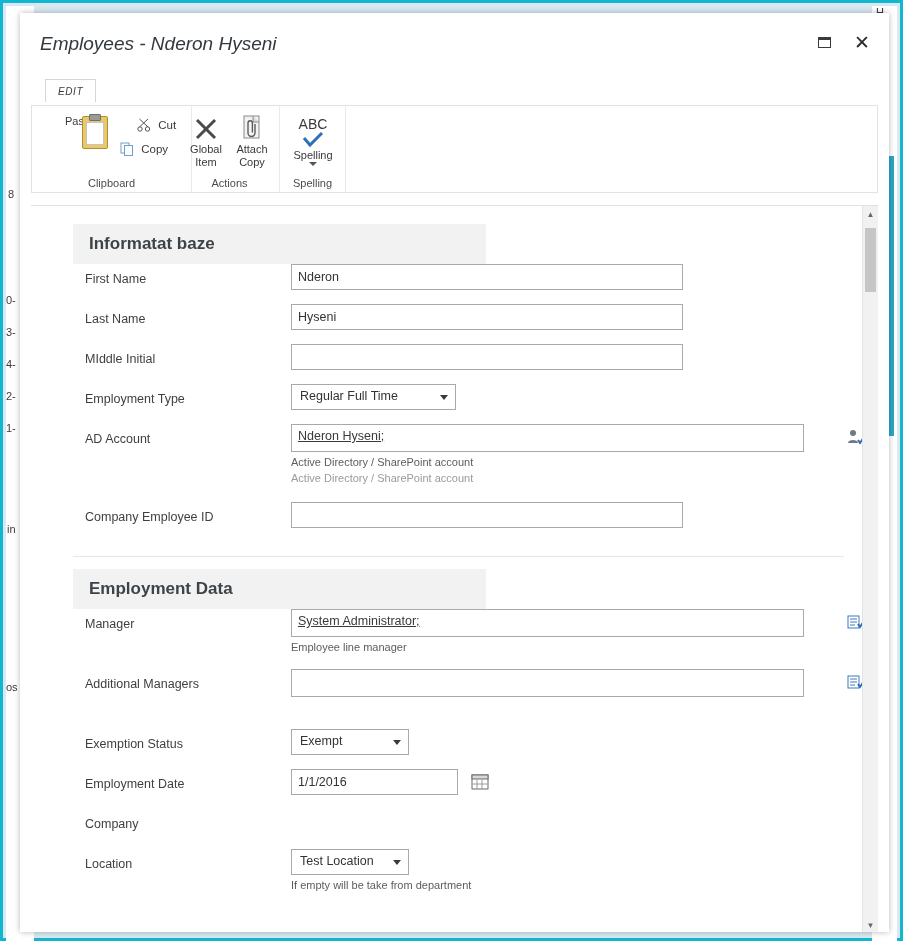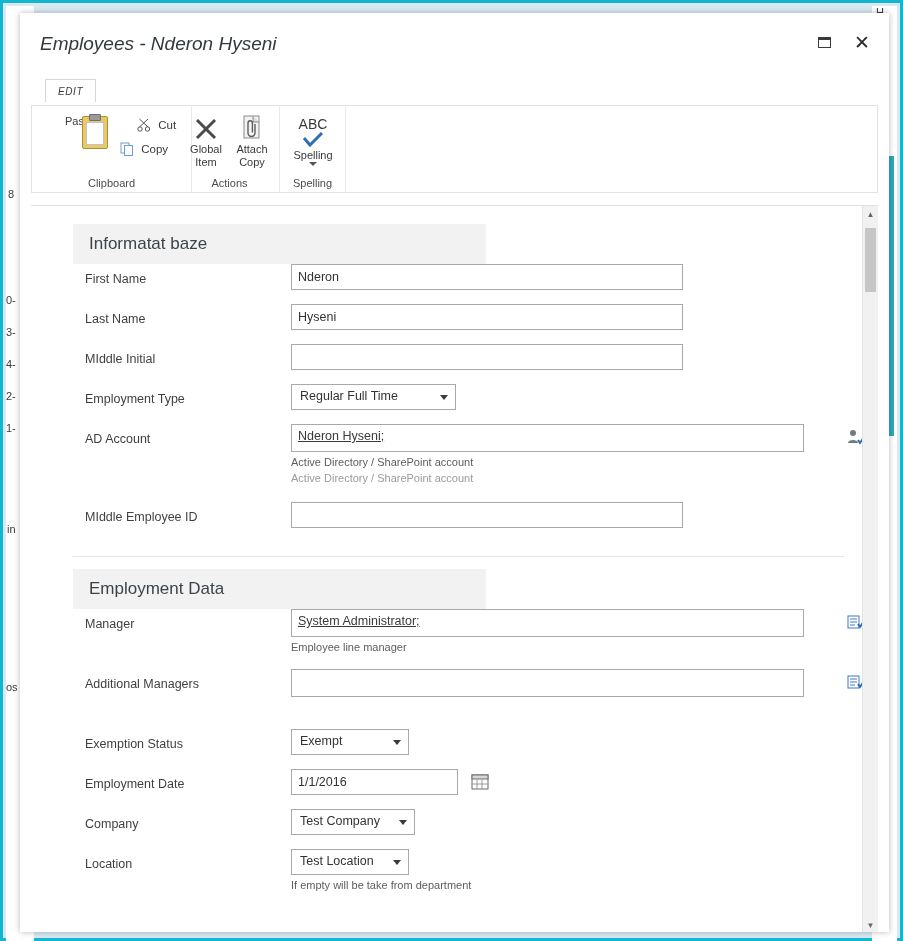--- a/index.html
+++ b/index.html
@@ -255,21 +255,21 @@
   .section-header {
     margin: 0 0 0 0;
     height: 40px;
     background: #f2f2f2;
     display: flex;
     align-items: center;
     padding-left: 16px;
     box-sizing: border-box;
     font-size: 17px;
     color: #3d4449;
-    font-weight: normal;
+    font-weight: bold;
   }
   .sec-wrap { padding: 12px 0 0 42px; }
   .sec-wrap.first { padding-top: 18px; }
   .section-hr {
     height: 1px;
     background: #e6e6e6;
     margin-left: 42px;
     margin-right: 18px;
     margin-top: 14px;
   }
@@ -537,21 +537,21 @@
                     <circle cx="6" cy="5" r="3" fill="#6f7b84"></circle>
                     <path d="M1 15 c0-4 10-4 10 0z" fill="#6f7b84"></path>
                     <path d="M11 12 l2 3 l4-6" fill="none" stroke="#2f6fb5" stroke-width="2"></path>
                   </svg>
 
                 </div>
               </div>
             </div>
 
             <div class="row">
-              <div class="row-label">MIddle Employee ID</div>
+              <div class="row-label">Company Employee ID</div>
               <div class="fld">
                 <input type="text" class="txt" value="" style="">
               </div>
             </div>
           </div>
         </div>
 
         <div class="section-hr"></div>
 
         <div class="sec-wrap">
@@ -616,26 +616,20 @@
                   <rect x="1" y="3" width="16" height="4" fill="#d8d8d8" stroke="#6b6b6b"></rect>
                   <line x1="6" y1="8" x2="6" y2="17" stroke="#9a9a9a"></line>
                   <line x1="11" y1="8" x2="11" y2="17" stroke="#9a9a9a"></line>
                   <line x1="1" y1="12" x2="17" y2="12" stroke="#9a9a9a"></line>
                 </svg>
               </div>
             </div>
 
             <div class="row">
               <div class="row-label">Company</div>
-              <div class="fld">
-                <span class="sel w124">
-                  <span>Test Company</span>
-                  <span class="caret"></span>
-                </span>
-              </div>
             </div>
 
             <div class="row" style="min-height:58px;">
               <div class="row-label">Location</div>
               <div class="fld">
                 <span class="sel w118b">
                   <span>Test Location</span>
                   <span class="caret"></span>
                 </span>
                 <div class="hint">If empty will be take from department</div>

